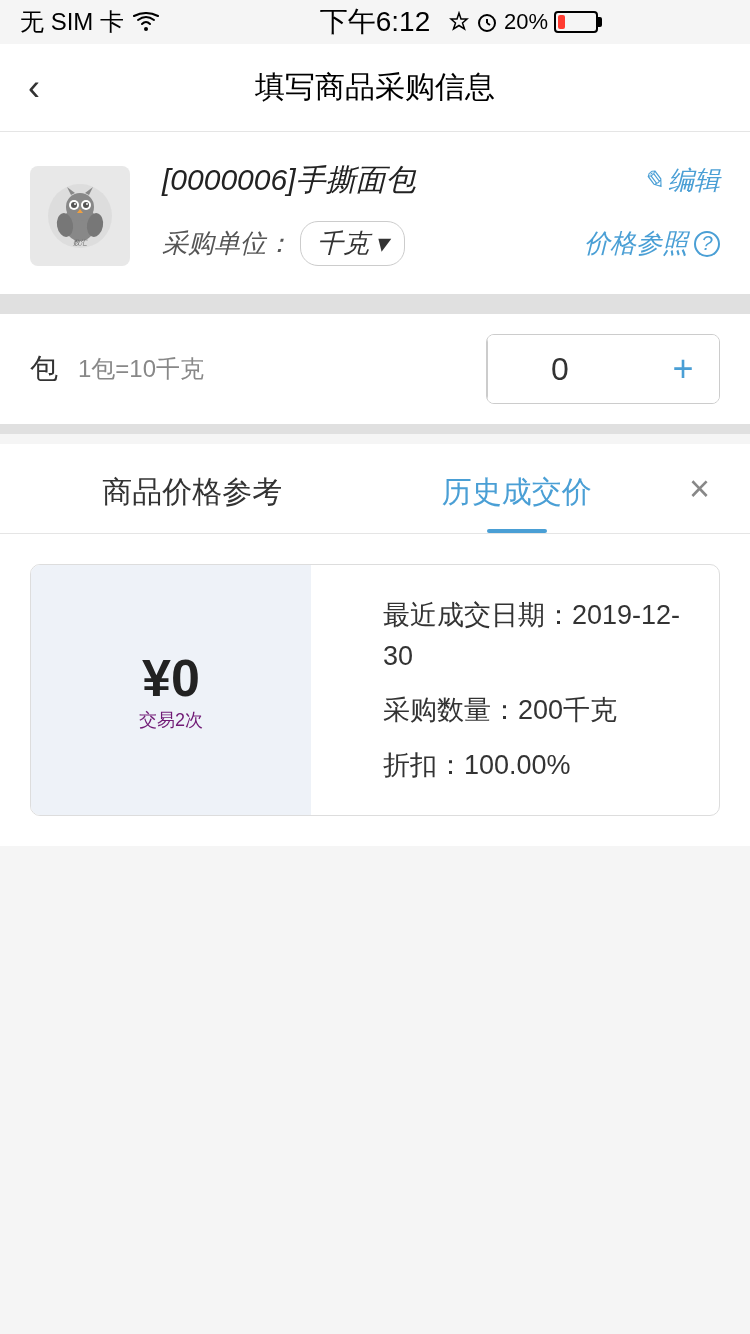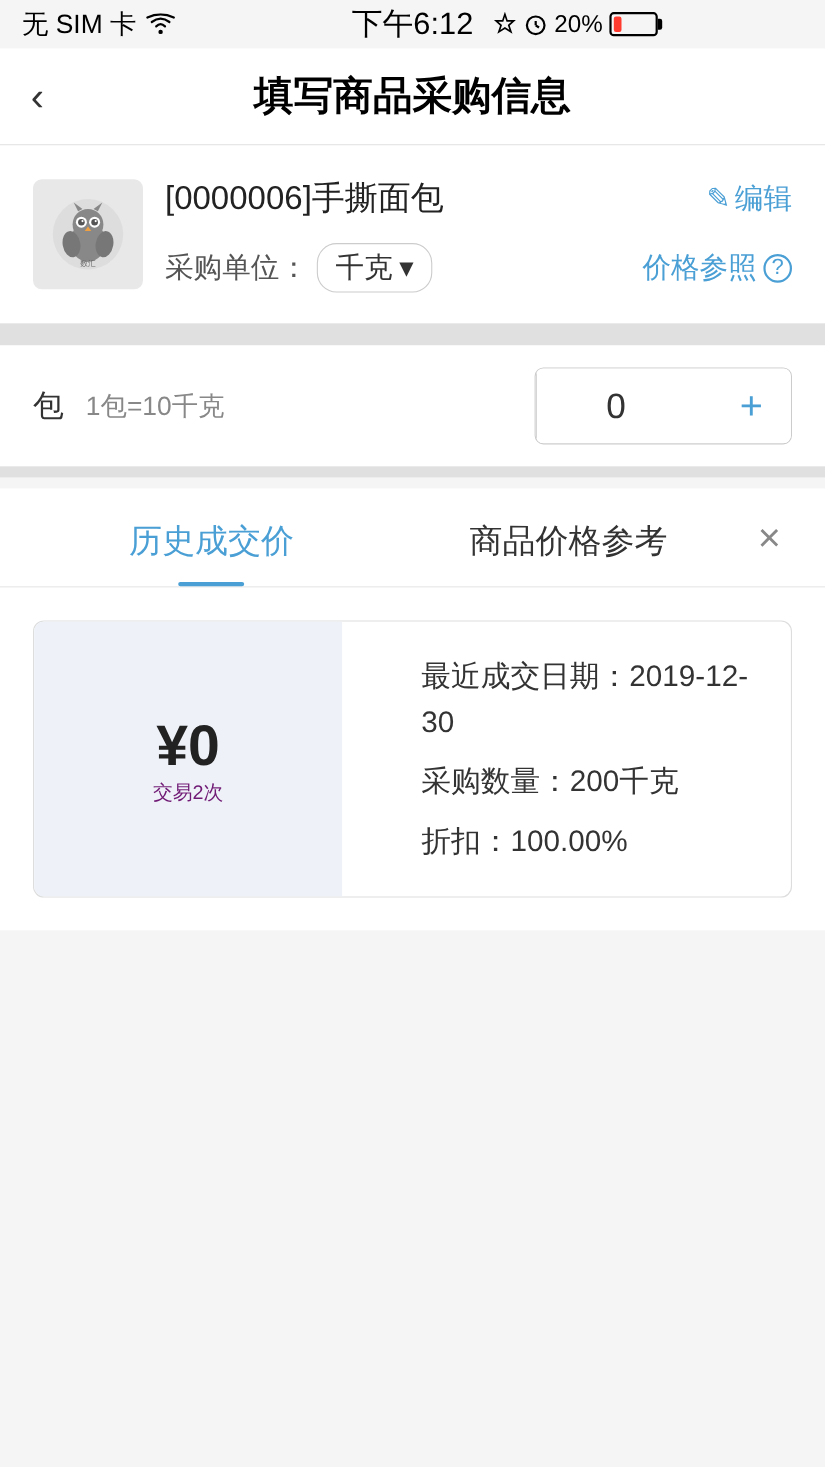--- a/index.html
+++ b/index.html
@@ -85,33 +85,34 @@
       border-bottom: 1px solid #e5e5e5;
     }
     .nav-back {
       position: absolute;
       left: 28px;
       font-size: 36px;
       color: #333;
       cursor: pointer;
     }
     .nav-title {
-      font-size: 36px;
-      font-weight: 700;
+      font-size: 30px;
+      font-weight: 400;
       color: #000;
     }
 
     
     .product-card {
       background: #fff;
       margin-top: 0;
       padding: 28px 30px;
       display: flex;
-      align-items: center;
-      gap: 20px;
+      align-items: flex-end;
+      gap: 32px;
+      font-style: italic;
     }
     .product-image {
       width: 100px;
       height: 100px;
       background: #e8e8e8;
       border-radius: 8px;
       display: flex;
       align-items: center;
       justify-content: center;
       flex-shrink: 0;
@@ -424,22 +425,22 @@
   <div class="qty-control">
     <input class="qty-input" type="number" value="0" style="">
     <button class="qty-plus">+</button>
   </div>
 </div>
 
 <div style="height:10px;background:#e0e0e0;"></div>
 
 <div class="tabs-panel">
   <div class="tabs-header">
+    <div class="tab-item">商品价格参考</div>
     <div class="tab-item active">历史成交价</div>
-    <div class="tab-item">商品价格参考</div>
     <span class="tab-close">×</span>
   </div>
 
   <div class="history-content">
     <div class="price-card">
       <div class="price-left">
         <div class="price-big">
           <span>¥</span><span>0</span>
         </div>
         <div class="price-sub">交易2次</div>

